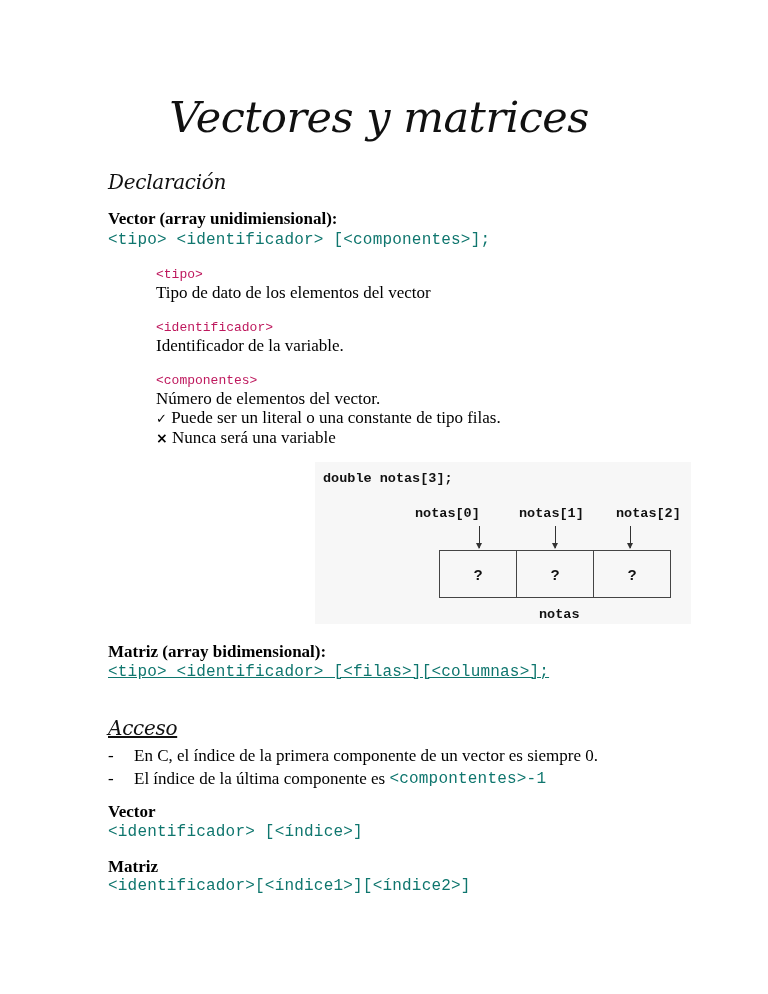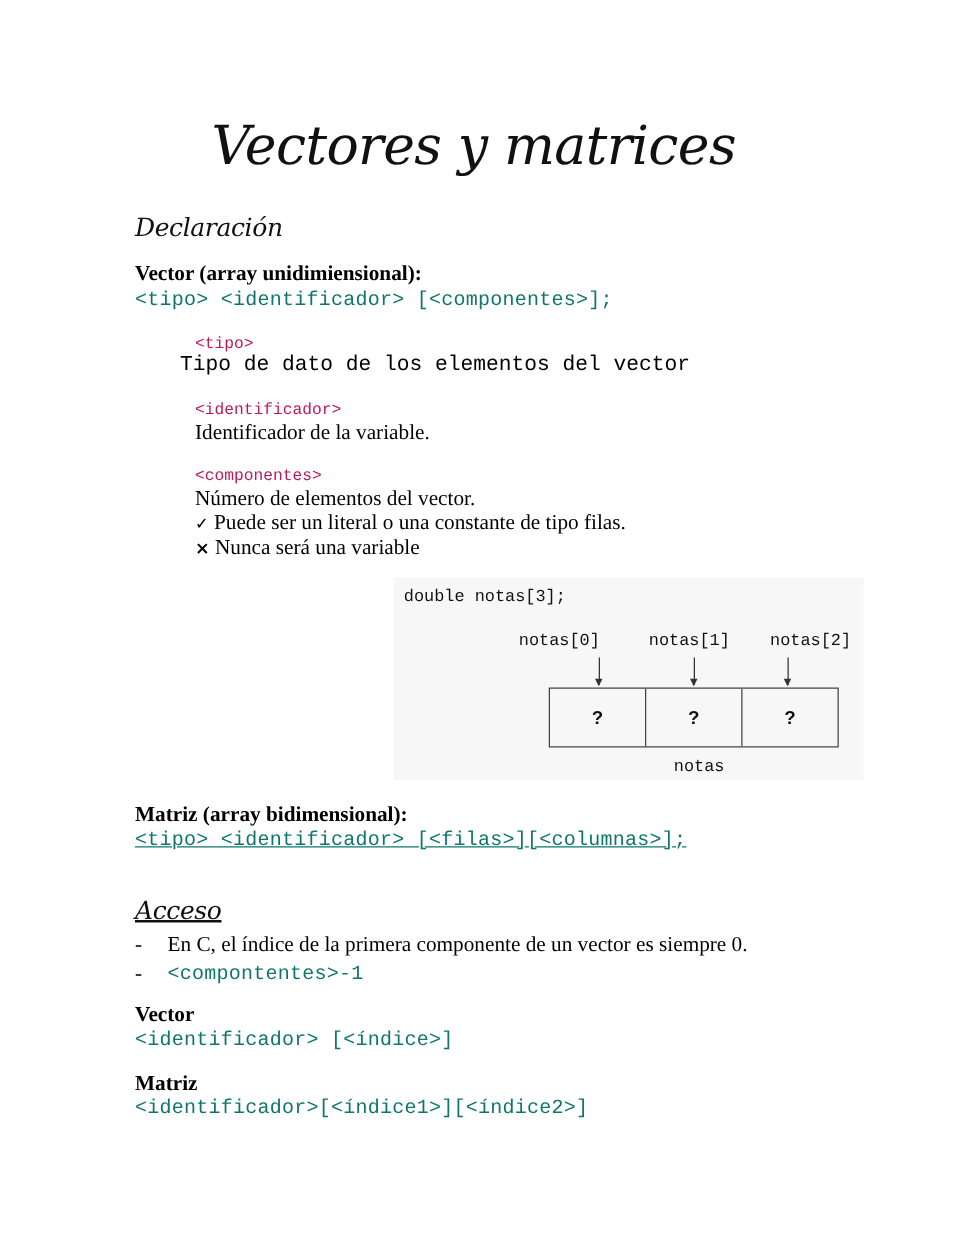--- a/index.html
+++ b/index.html
@@ -14,21 +14,21 @@
     }
     .section {
       font-family: "DejaVu Serif", "Liberation Serif", serif; font-style: italic;
       font-size: 20px; letter-spacing: -0.3px; color: #111;
     }
     .bold { font-weight: bold; font-size: 17px; }
     .code-lg { font-size: 16px; letter-spacing: 0.2px; }
     .code-sm { font-size: 13px; color: #be185d; }
     .body-text { font-size: 17px; }
     .diagram { left: 315px; top: 462px; width: 376px; height: 162px; background: #f7f7f7; }
-    .diagram .mono-b { font-family: "Liberation Mono", "DejaVu Sans Mono", monospace; font-weight: normal; font-size: 13.5px; color: #111; position: absolute; }
+    .diagram .mono-b { font-family: "Liberation Mono", "DejaVu Sans Mono", monospace; font-weight: bold; font-size: 13.5px; color: #111; position: absolute; }
     .arrow { position: absolute; width: 1px; background: #333; }
     .arrow::after {
       content: ""; position: absolute; left: -3px; bottom: -1px;
       border-left: 3.5px solid transparent; border-right: 3.5px solid transparent; border-top: 6px solid #333;
     }
     .cells { position: absolute; left: 124px; top: 88px; display: flex; border: 1px solid #444; }
     .cell { width: 76px; height: 46px; border-right: 1px solid #444; display: flex; align-items: center; justify-content: center;
       font-family: "Liberation Sans", "DejaVu Sans", sans-serif; font-weight: bold; font-size: 15px; color: #111; }
     .cell:last-child { border-right: none; }
     .bullet-row { display: flex; }
@@ -38,21 +38,21 @@
 <body>
 
 <div class="abs title">Vectores y matrices</div>
 
 <div class="abs section" style="left:108px; top:170px;">Declaración</div>
 
 <div class="abs serif bold" style="left:108px; top:209px;">Vector (array unidimiensional):</div>
 <div class="abs mono code-lg" style="left:108px; top:231px;">&lt;tipo&gt; &lt;identificador&gt; [&lt;componentes&gt;];</div>
 
 <div class="abs mono code-sm" style="left:156px; top:267px;">&lt;tipo&gt;</div>
-<div class="abs serif body-text" style="left:144px; top:283px;font-family:Liberation Mono, monospace;">Tipo de dato de los elementos del vector</div>
+<div class="abs serif body-text" style="left:156px; top:283px;">Tipo de dato de los elementos del vector</div>
 
 <div class="abs mono code-sm" style="left:156px; top:320px;">&lt;identificador&gt;</div>
 <div class="abs serif body-text" style="left:156px; top:336px;">Identificador de la variable.</div>
 
 <div class="abs mono code-sm" style="left:156px; top:373px;">&lt;componentes&gt;</div>
 <div class="abs serif body-text" style="left:156px; top:389px;">Número de elementos del vector.</div>
 
 <div class="abs serif body-text" style="left:156px; top:408px;">
   <span style="font-family:'DejaVu Sans',sans-serif;font-size:13px;">✓</span>
   <span>Puede ser un literal o una constante de tipo filas.</span>
@@ -86,20 +86,21 @@
 <div class="abs mono code-lg" style="left:108px; top:663px;text-decoration:underline;">&lt;tipo&gt; &lt;identificador&gt; [&lt;filas&gt;][&lt;columnas&gt;];</div>
 
 <div class="abs section" style="left:108px; top:716px;text-decoration:underline;">Acceso</div>
 
 <div class="abs serif body-text bullet-row" style="left:108px; top:746px;">
   <span class="bullet-dash">-</span>
   <span>En C, el índice de la primera componente de un vector es siempre 0.</span>
 </div>
 <div class="abs serif body-text bullet-row" style="left:108px; top:769px;">
   <span class="bullet-dash">-</span>
+  <span style="white-space:pre;">El índice de la última componente es </span>
   <span class="mono code-lg" style="margin-top:1px;">&lt;compontentes&gt;-1</span>
 </div>
 
 <div class="abs serif bold" style="left:108px; top:802px;">Vector</div>
 <div class="abs mono code-lg" style="left:108px; top:823px;">&lt;identificador&gt; [&lt;índice&gt;]</div>
 
 <div class="abs serif bold" style="left:108px; top:857px;">Matriz</div>
 <div class="abs mono code-lg" style="left:108px; top:877px;">&lt;identificador&gt;[&lt;índice1&gt;][&lt;índice2&gt;]</div>
 
 </body></html>

